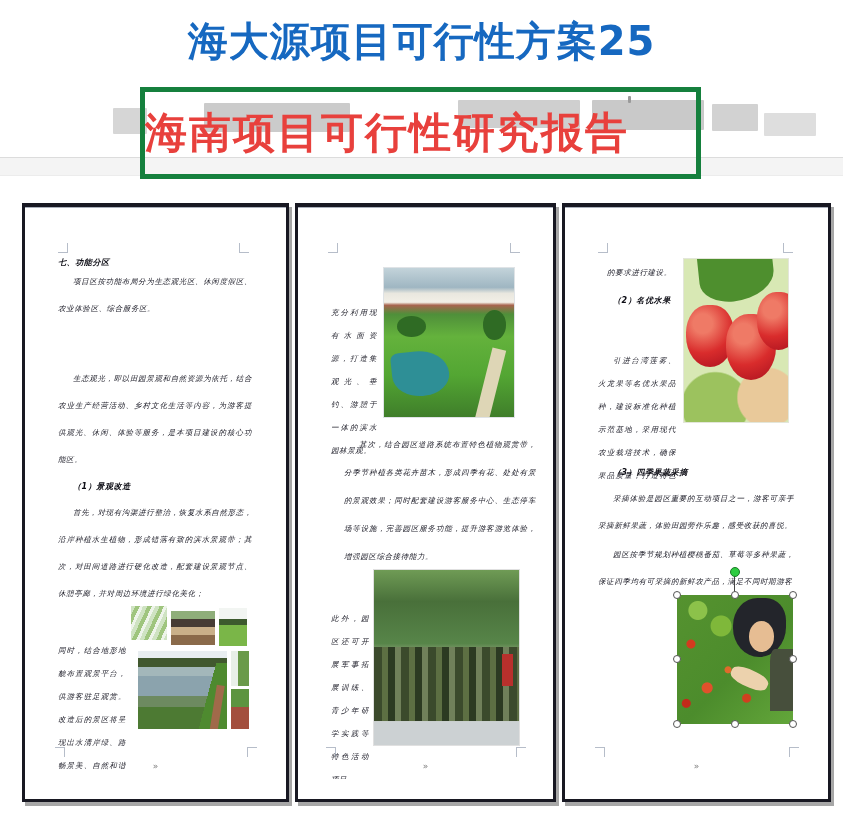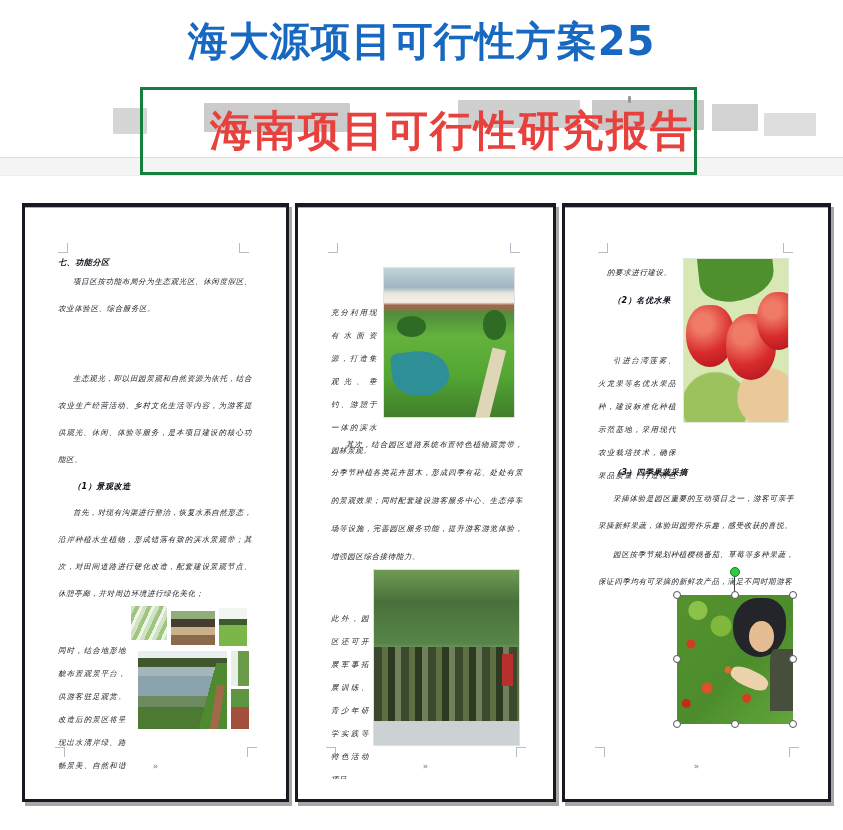--- a/index.html
+++ b/index.html
@@ -14,21 +14,21 @@
     background:#f4f4f4;border-top:1px solid #dcdcdc;border-bottom:1px solid #ececec;}
   .redact{position:absolute;border-radius:1px;}
   .r1{left:113px;top:108px;width:34px;height:26px;background:#d6d6d6;}
   .r2{left:204px;top:103px;width:146px;height:29px;background:#cbcbcb;}
   .r3{left:458px;top:100px;width:122px;height:28px;background:#cfcfcf;}
   .r4{left:592px;top:100px;width:112px;height:30px;background:#c9c9c9;}
   .r5{left:712px;top:104px;width:46px;height:27px;background:#d2d2d2;}
   .r6{left:764px;top:113px;width:52px;height:23px;background:#dedede;}
   .tick{left:628px;top:96px;width:3px;height:7px;background:#9a9a9a;}
   .red-box{position:absolute;left:140px;top:87px;width:551px;height:82px;
-    border:3px solid #15803d;display:flex;align-items:center;justify-content:flex-end;
+    border:5px solid #15803d;display:flex;align-items:center;justify-content:flex-start;
     background:transparent;}
   .red-box span{font-size:42px;font-weight:600;color:#e8403c;letter-spacing:2px;
     white-space:nowrap;}
 
   
   .page{position:absolute;top:203px;height:592px;background:#fff;
     border:3px solid #181822;border-top-width:4px;
     box-shadow:3px 4px 0 rgba(60,60,60,.45), inset 0 1px 0 #aab0bc;}
   .pg1{left:22px;width:261px;}
   .pg2{left:295px;width:255px;}
@@ -179,21 +179,21 @@
     <div class="crop bl" style="left:28px;top:540px;"></div>
     <div class="crop br" style="left:218px;top:540px;"></div>
 
     <div class="t col" style="left:33px;top:58px;width:46px;height:180px;">充分利用现有水面资源，打造集观光、垂钓、游憩于一体的滨水园林景观。</div>
     <div class="photo garden">
       <div class="pond"></div>
       <div class="path"></div>
       <div class="shrub1"></div>
       <div class="shrub2"></div>
     </div>
-    <div class="t ind" style="left:33px;top:224px;width:192px;height:136px;line-height:28px;">其次，结合园区道路系统布置特色植物观赏带，分季节种植各类花卉苗木，形成四季有花、处处有景的景观效果；同时配套建设游客服务中心、生态停车场等设施，完善园区服务功能，提升游客游览体验，增强园区综合接待能力。</div>
+    <div class="t ind" style="left:46px;top:224px;width:192px;height:136px;line-height:28px;">其次，结合园区道路系统布置特色植物观赏带，分季节种植各类花卉苗木，形成四季有花、处处有景的景观效果；同时配套建设游客服务中心、生态停车场等设施，完善园区服务功能，提升游客游览体验，增强园区综合接待能力。</div>
     <div class="t col" style="left:33px;top:364px;width:38px;height:172px;">此外，园区还可开展军事拓展训练、青少年研学实践等特色活动项目。</div>
     <div class="photo military">
       <div class="troops"></div>
       <div class="flag"></div>
       <div class="ground"></div>
     </div>
 
     <div class="pgmark">»</div>
   </div>
 

